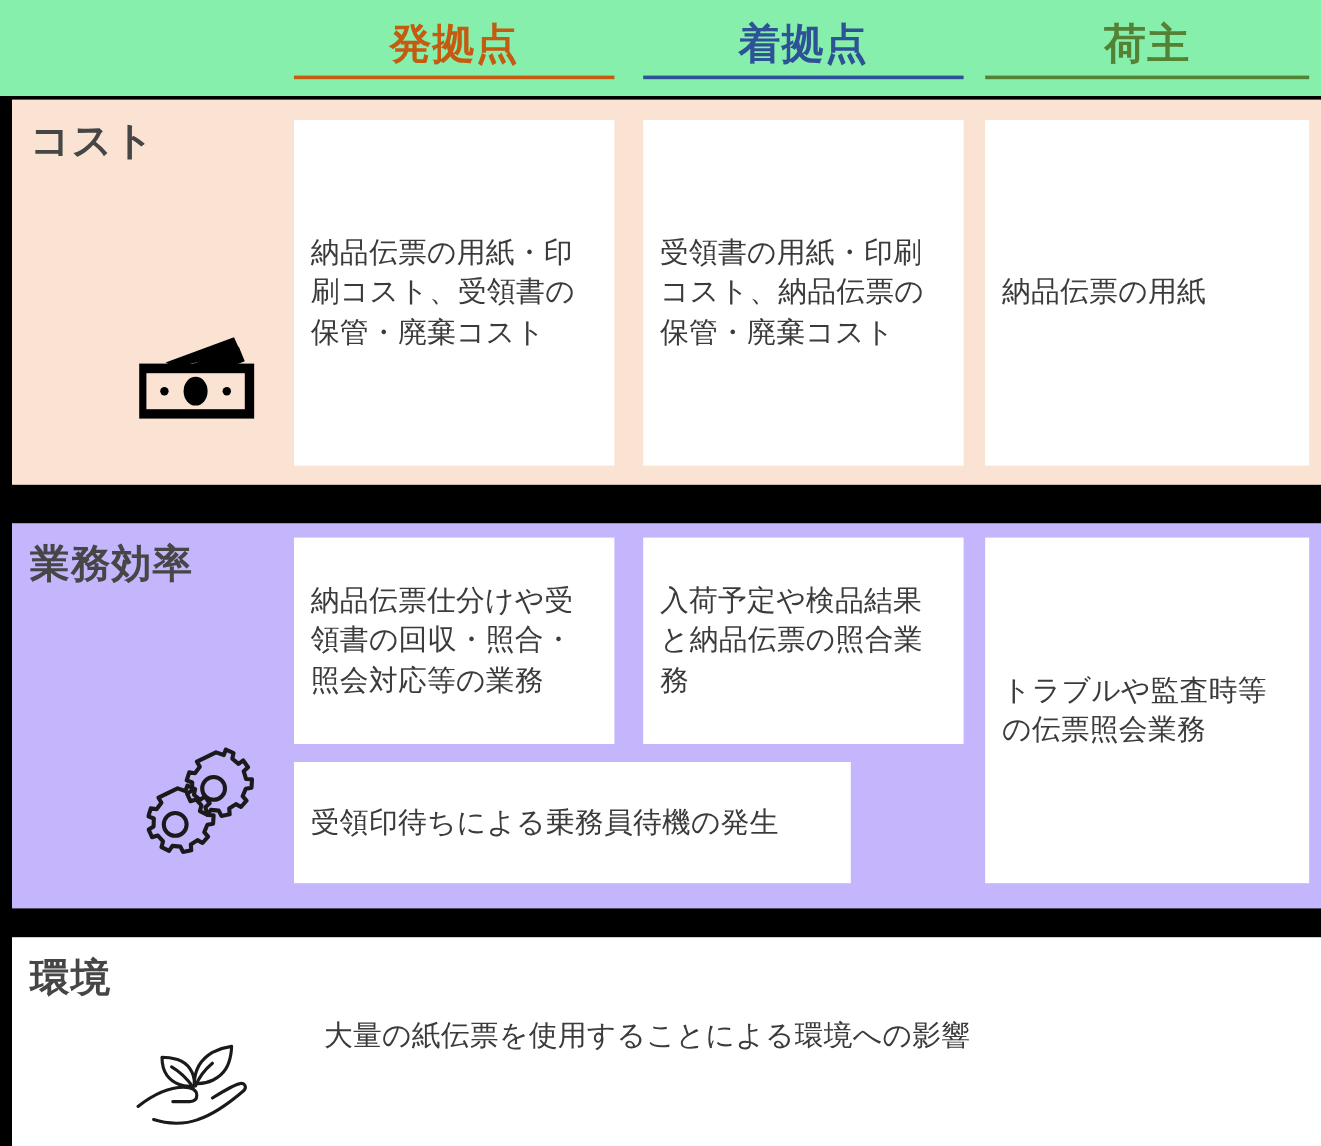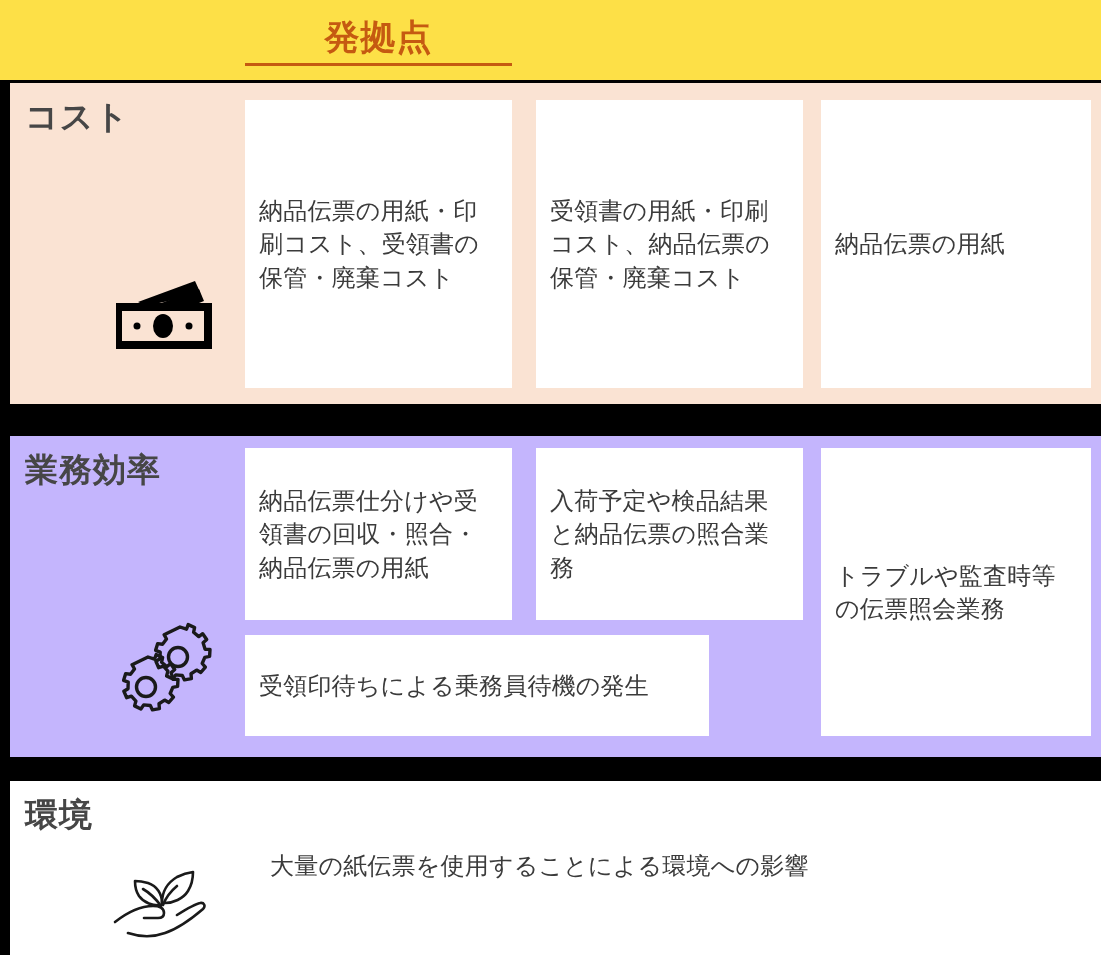--- a/index.html
+++ b/index.html
@@ -20,21 +20,21 @@
     background: #000000;
   }
 
   
   .header-row {
     position: absolute;
     top: 0;
     left: 0;
     width: 1101px;
     height: 80px;
-    background: #fde047;
+    background: #86efac;
   }
 
   .col-header {
     position: absolute;
     top: 14px;
     height: 52px;
     display: flex;
     align-items: center;
     justify-content: center;
     font-size: 35px;
@@ -102,31 +102,33 @@
 
   
   .card-ops-1 { left: 235px; top: 12px;  width: 267px; height: 172px; }
   .card-ops-2 { left: 526px; top: 12px;  width: 267px; height: 172px; }
   .card-ops-3 { left: 811px; top: 12px;  width: 270px; height: 288px; }
   .card-ops-4 { left: 235px; top: 199px; width: 464px; height: 101px; text-align: right; }
 
   .card-ops-3 { justify-content: center; text-align: left; }
 
   
-  .card-env-1 { left: 238px; top: 19px; width: 843px; height: 131px; padding-left: 22px; }
+  .card-env-1 { left: 238px; top: 19px; width: 843px; height: 131px; padding-left: 22px; font-family: Liberation Mono, monospace; }
 
   .card-wide { word-break: normal; }
 </style>
 </head>
 <body>
 
 <div class="matrix">
 
   <div class="header-row">
     <div class="col-header c1">発拠点</div>
+    <div class="col-header c2">着拠点</div>
+    <div class="col-header c3">荷主</div>
   </div>
 
   <div class="band band-cost">
 
     <div class="band-label">コスト</div>
 
     <svg class="band-icon icon-money" width="96" height="70" viewBox="0 0 96 70" aria-hidden="true">
       <g fill="#000000">
         <path d="M22 23 L79 2 L84 13 L74 17 L30 27 Z"></path>
         <path d="M40 26 L83 10 L88 22 L78 26 L48 30 Z"></path>
@@ -148,21 +150,21 @@
 
     <svg class="band-icon icon-gears" width="92" height="92" viewBox="0 0 92 92" aria-hidden="true">
       <g fill="none" stroke="#1A1A1A" stroke-width="3.4" stroke-linejoin="round">
         <path d="M58 6 l6.5 2.2 1.7 -4.6 6.4 2.9 -1 4.8 5.2 4.3 3.9 -2.9 4 5.7 -3.6 3.3 2 6.5 4.9 0.2 -0.4 7 -4.8 0.9 -2.6 6.2 3.2 3.7 -4.6 5.3 -4.2 -2.4 -5.6 3.6 0.4 4.9 -6.9 1.3 -2.2 -4.4 -6.6 -0.6 -2.8 4.1 -6.3 -3.1 1.3 -4.8 -4.5 -4.9 -4.7 1.5 -2.8 -6.4 4.1 -2.6 0.2 -6.6 -4.6 -1.8 2.1 -6.7 4.8 0.7 4 -5.3 -2.4 -4.3z"></path>
         <circle cx="56" cy="36" r="9.5"></circle>
         <path d="M26 36 l6.5 2.2 1.7 -4.6 6.4 2.9 -1 4.8 5.2 4.3 3.9 -2.9 4 5.7 -3.6 3.3 2 6.5 4.9 0.2 -0.4 7 -4.8 0.9 -2.6 6.2 3.2 3.7 -4.6 5.3 -4.2 -2.4 -5.6 3.6 0.4 4.9 -6.9 1.3 -2.2 -4.4 -6.6 -0.6 -2.8 4.1 -6.3 -3.1 1.3 -4.8 -4.5 -4.9 -4.7 1.5 -2.8 -6.4 4.1 -2.6 0.2 -6.6 -4.6 -1.8 2.1 -6.7 4.8 0.7 4 -5.3 -2.4 -4.3z"></path>
         <circle cx="24" cy="66" r="9.5"></circle>
       </g>
     </svg>
 
-    <div class="card card-ops-1">納品伝票仕分けや受領書の回収・照合・納品伝票の用紙</div>
+    <div class="card card-ops-1">納品伝票仕分けや受領書の回収・照合・照会対応等の業務</div>
     <div class="card card-ops-2">入荷予定や検品結果と納品伝票の照合業務</div>
     <div class="card card-ops-3">トラブルや監査時等の伝票照会業務</div>
     <div class="card card-ops-4 card-wide">受領印待ちによる乗務員待機の発生</div>
   </div>
 
   <div class="band band-env">
 
     <div class="band-label">環境</div>
 
     <svg class="band-icon icon-plant" width="110" height="80" viewBox="0 0 110 80" aria-hidden="true">

